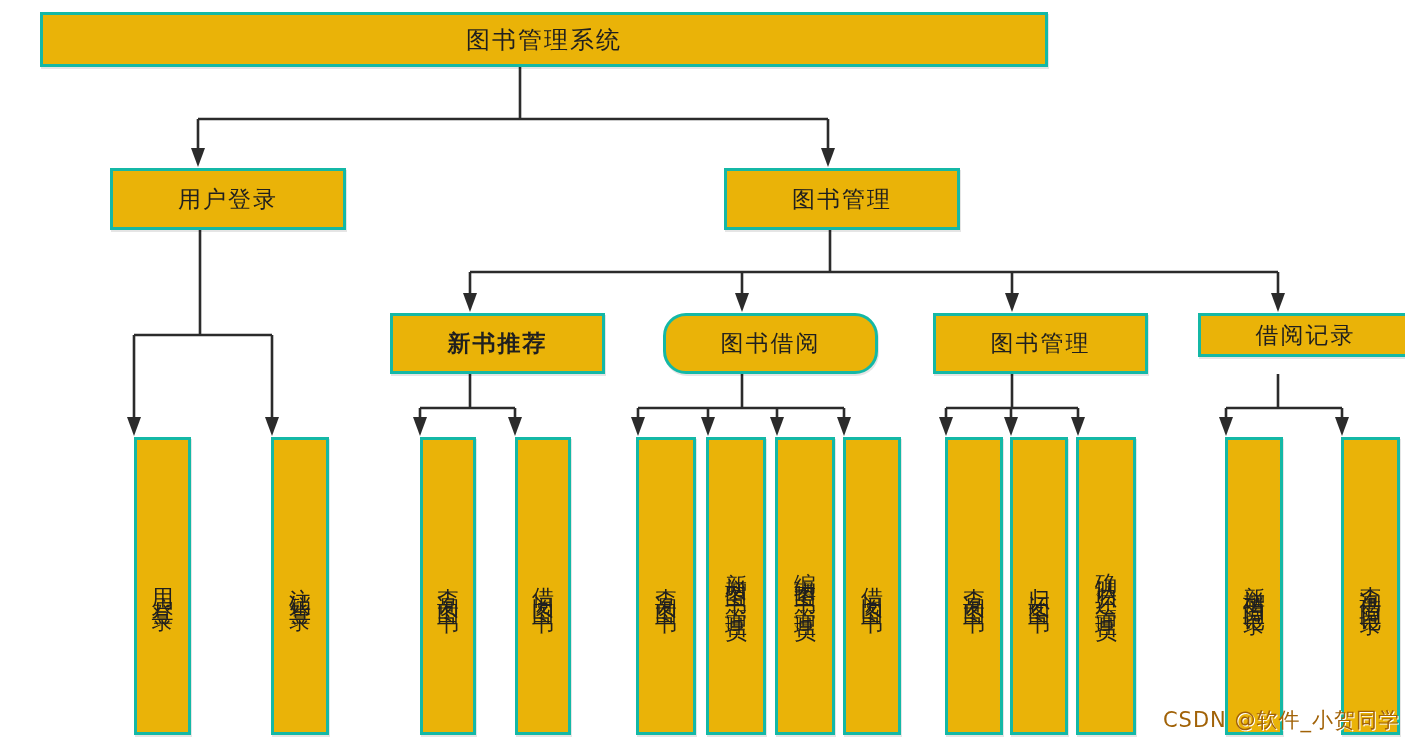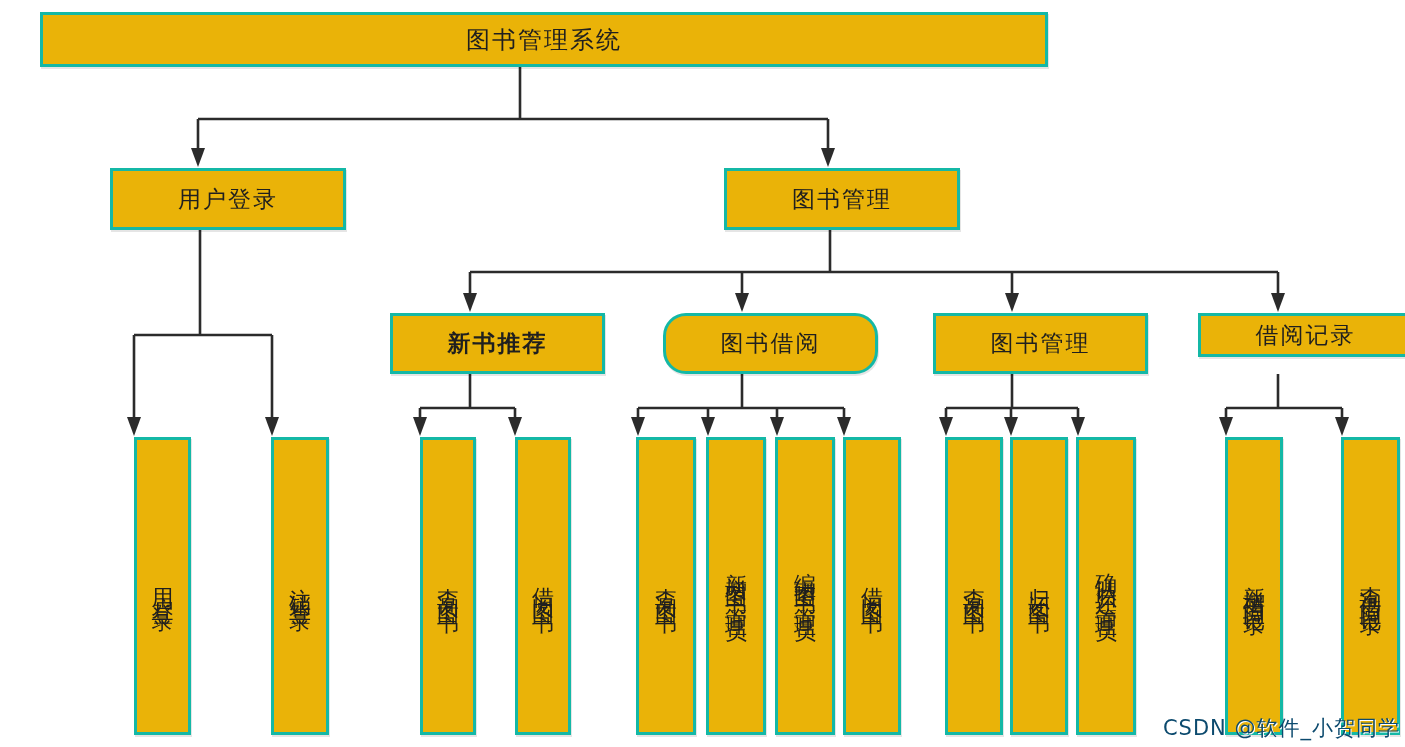--- a/index.html
+++ b/index.html
@@ -36,24 +36,24 @@
     writing-mode: vertical-rl;
     text-orientation: mixed;
     font-size: 22px;
     letter-spacing: 8px;
     line-height: 1;
   }
   .node.v span { display: inline-block; }
   #watermark {
     position: absolute;
     right: 5px;
-    bottom: 5px;
+    bottom: 13px;
     font-size: 21px;
     letter-spacing: 1px;
-    color: #0c4a6e;
+    color: #a16207;
     text-shadow: 1px 1px 0 #ffffff;
     z-index: 2;
     white-space: nowrap;
   }
 
   
   #n-root   { left: 12px;  top: 12px;  width: 1008px; height: 55px; }
   #n-login  { left: 82px;  top: 168px; width: 236px;  height: 62px; }
   #n-mgmt   { left: 696px; top: 168px; width: 236px;  height: 62px; }
 

